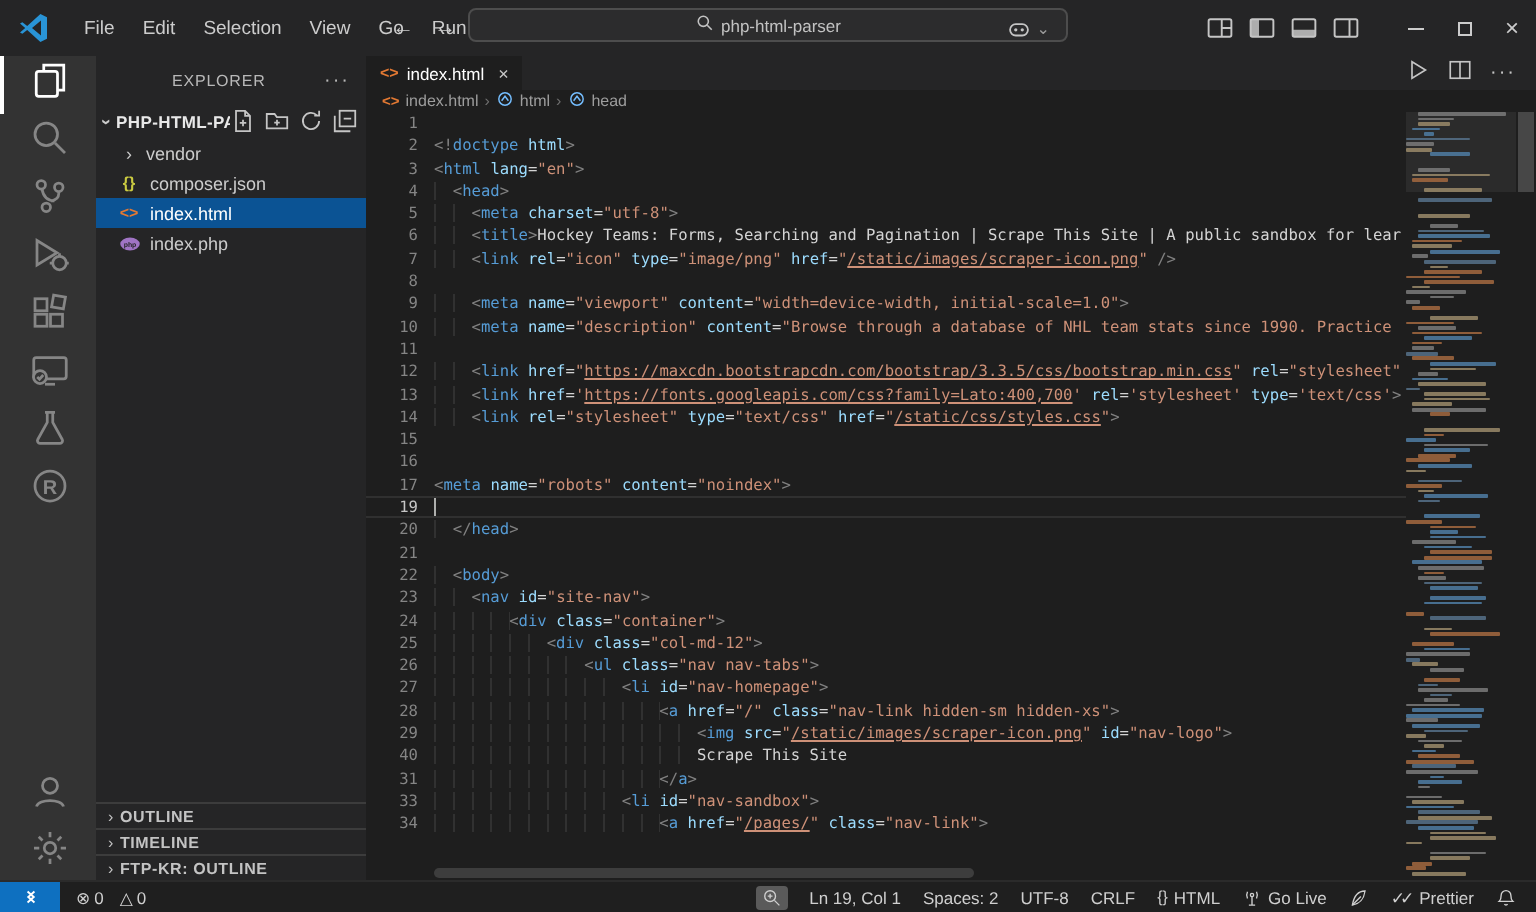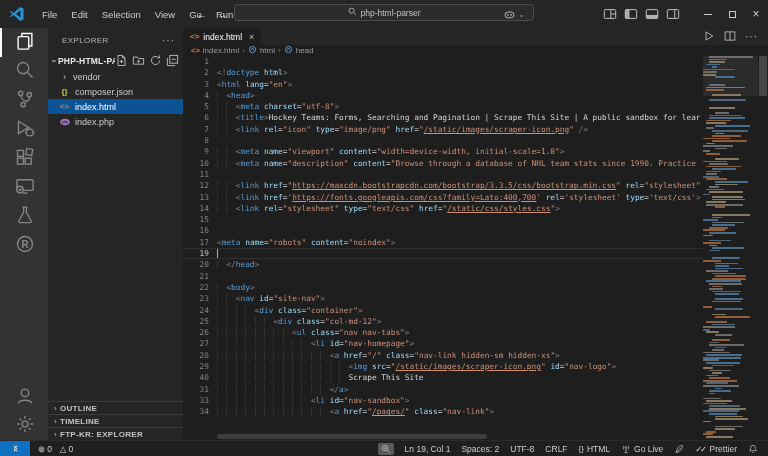--- a/index.html
+++ b/index.html
@@ -36,21 +36,21 @@
   .activitybar { width:48px; background:#333333; display:flex; flex-direction:column; align-items:stretch; }
   .ab-item { height:29px; display:flex; align-items:center; justify-content:center; color:#868686;
              border-left:2px solid transparent; }
   .ab-item.active { color:#ffffff; border-left:2px solid #ffffff; }
   .ab-item svg { width:20px; height:20px; }
   .ab-spacer { flex:1; }
   .ab-bottom .ab-item { height:28px; }
 
   .sidebar { width:135px; background:#252526; display:flex; flex-direction:column; color:#cccccc; min-height:0; }
   .sb-header { height:24px; display:flex; align-items:center; justify-content:space-between;
-               padding:0 8px 0 14px; font-size:8px; letter-spacing:.4px; color:#b8b8b8; }
+               padding:0 8px 0 14px; font-size:8px; letter-spacing:.4px; color:#b8b8b8;margin-left:24px; }
   .sb-header .more { font-size:10px; color:#b8b8b8; letter-spacing:1px; }
   .root-row { height:17px; display:flex; align-items:center; font-size:8.5px; font-weight:bold;
               padding:0 4px 0 4px; color:#e8e8e8; }
   .root-row .twist { display:inline-block; transform:rotate(90deg); font-size:9px; margin-right:3px; color:#cccccc; }
   .root-label { flex:1; white-space:nowrap; overflow:hidden; letter-spacing:.2px; }
   .root-actions { display:flex; gap:4px; }
   .root-actions .ra { width:13px; height:13px; display:flex; color:#c5c5c5; }
   .tree { }
   .tree-row { height:15px; display:flex; align-items:center; padding-left:10px; font-size:9px; color:#cccccc; }
   .tree-row.selected { background:#0b5394; color:#ffffff; }
@@ -333,21 +333,21 @@
           <div class="sb-section">
             <span class="chev">›</span>
             <span>OUTLINE</span>
           </div>
           <div class="sb-section">
             <span class="chev">›</span>
             <span>TIMELINE</span>
           </div>
           <div class="sb-section">
             <span class="chev">›</span>
-            <span>FTP-KR: EXPLORER</span>
+            <span>FTP-KR: OUTLINE</span>
           </div>
         </div>
     </div>
 
     <div class="editor">
       <div class="tabbar">
         <div class="tab">
           <span class="fi">&lt;&gt;</span>
           <span>index.html</span>
           <span class="close">×</span>

